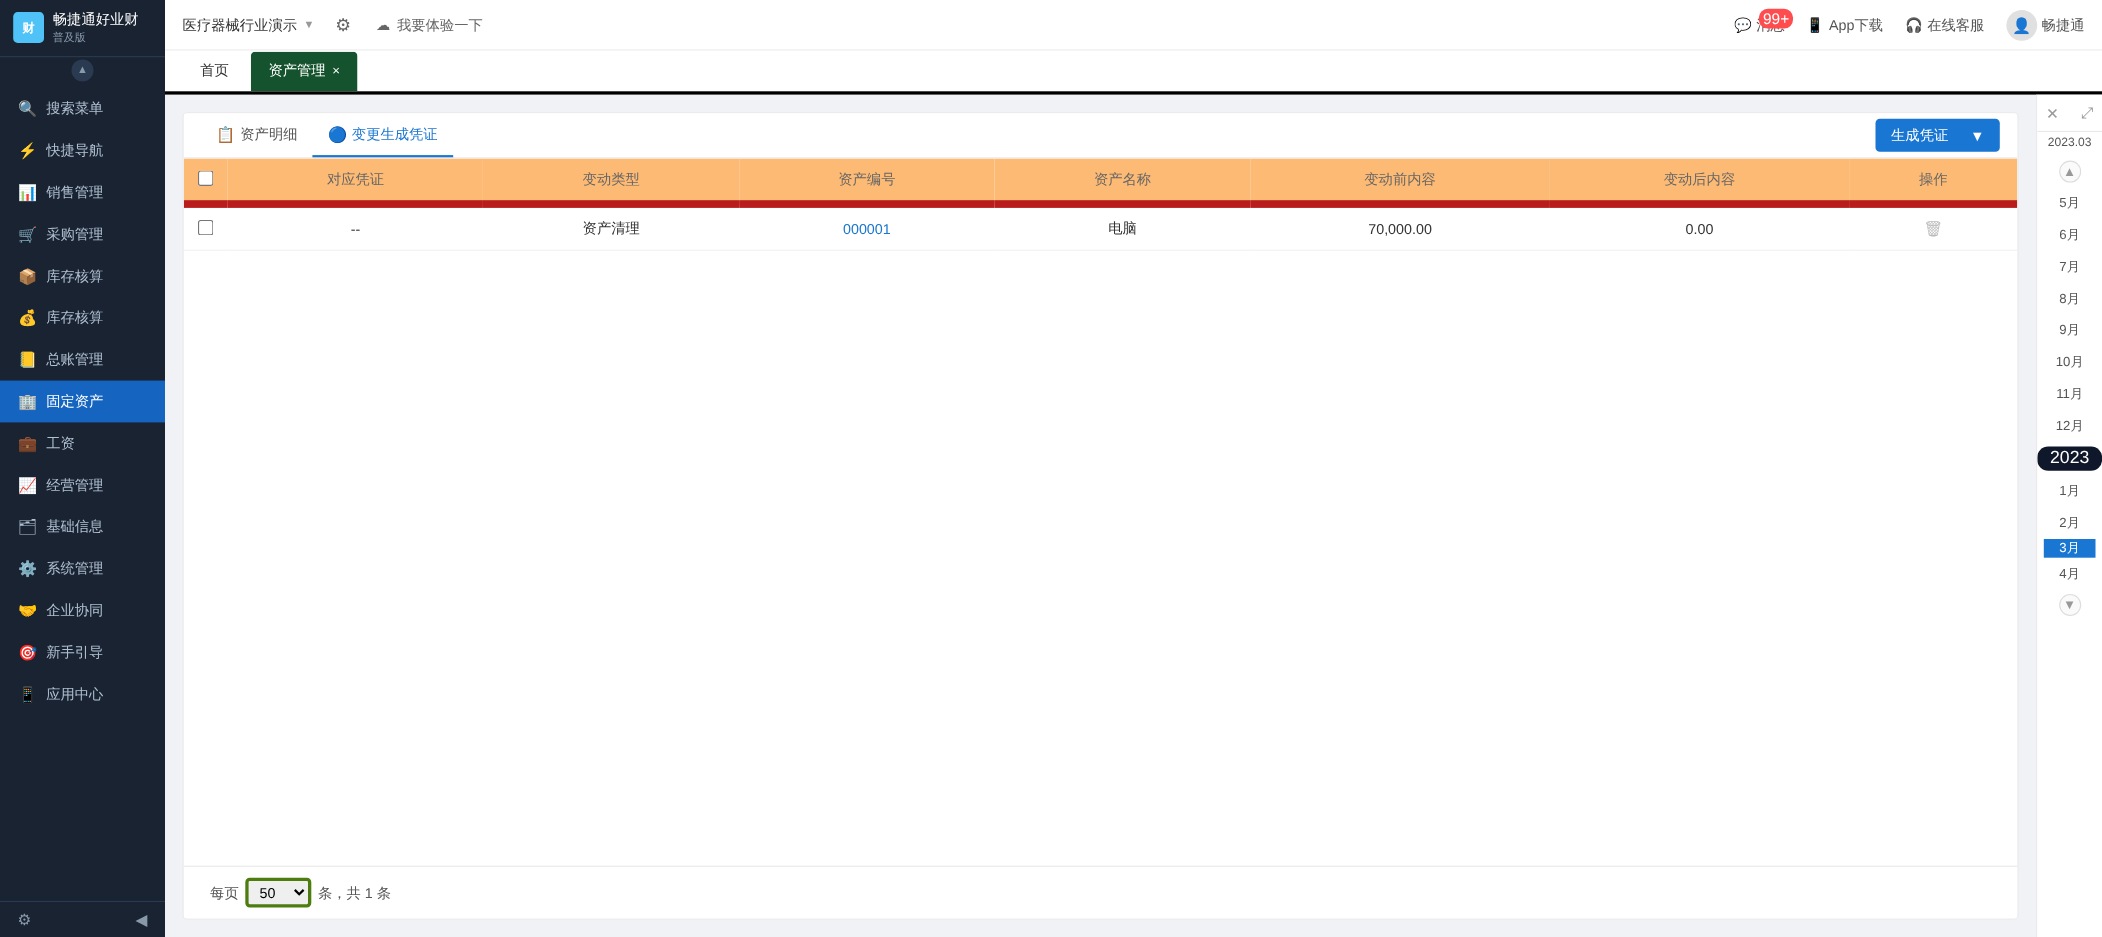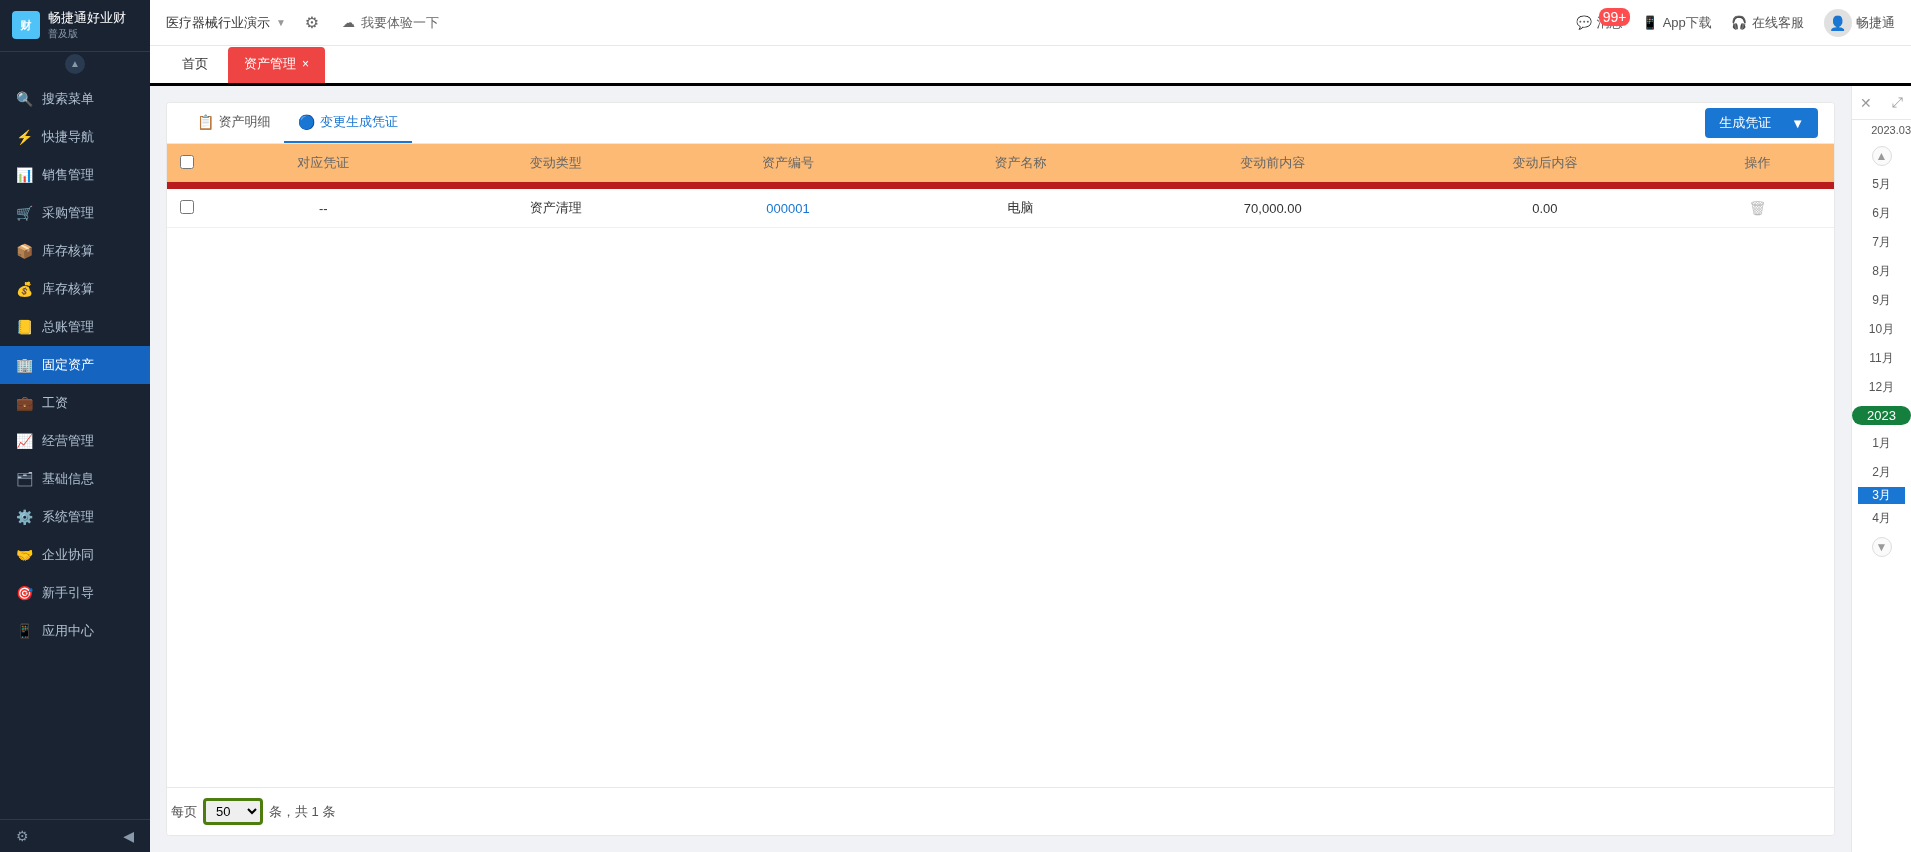--- a/index.html
+++ b/index.html
@@ -204,21 +204,21 @@
       align-items: center;
       padding: 8px 16px;
       font-size: 13px;
       cursor: pointer;
       color: #555;
       border-bottom: 2px solid transparent;
       margin-right: 4px;
     }
     .tab-item.home { color: #333; }
     .tab-item.active {
-      background: #ef4444;
+      background: #14532d;
       color: #fff;
       border-radius: 4px 4px 0 0;
     }
     .tab-close {
       margin-left: 6px;
       font-size: 12px;
       cursor: pointer;
     }
 
     
@@ -319,21 +319,21 @@
     .delete-btn {
       color: #bbb;
       cursor: pointer;
       font-size: 14px;
     }
 
     
     .pagination {
       display: flex;
       align-items: center;
-      padding: 10px 4px;
+      padding: 10px 24px;
       border-top: 1px solid #e8e8e8;
       background: #fff;
       font-size: 13px;
       color: #555;
       flex-shrink: 0;
     }
     .per-page-select {
       margin: 0 6px;
       border: 3px solid #4d7c0f;
       border-radius: 4px;
@@ -364,21 +364,21 @@
       cursor: pointer;
       color: #999;
       font-size: 14px;
       background: none;
       border: none;
       padding: 0;
     }
     .year-label {
       font-size: 11px;
       color: #555;
-      text-align: right;
+      text-align: center;
       padding: 4px 0;
       font-weight: 500;
     }
     .month-list {
       flex: 1;
       overflow-y: auto;
       padding: 2px 0;
     }
     .month-list::-webkit-scrollbar { width: 3px; }
     .month-list::-webkit-scrollbar-thumb { background: #ddd; }
@@ -411,25 +411,25 @@
       width: 20px;
       height: 20px;
       border-radius: 50%;
       border: 1px solid #ddd;
       display: flex;
       align-items: center;
       justify-content: center;
       background: #fafafa;
     }
     .year-badge {
-      background: #15803d;
+      background: #0f172a;
       color: white;
       border-radius: 10px;
       padding: 2px 6px;
-      font-size: 13px;
+      font-size: 16px;
       text-align: center;
       margin: 4px 0;
     }
 
     input[type="checkbox"] {
       cursor: pointer;
       width: 14px;
       height: 14px;
     }
   </style>

